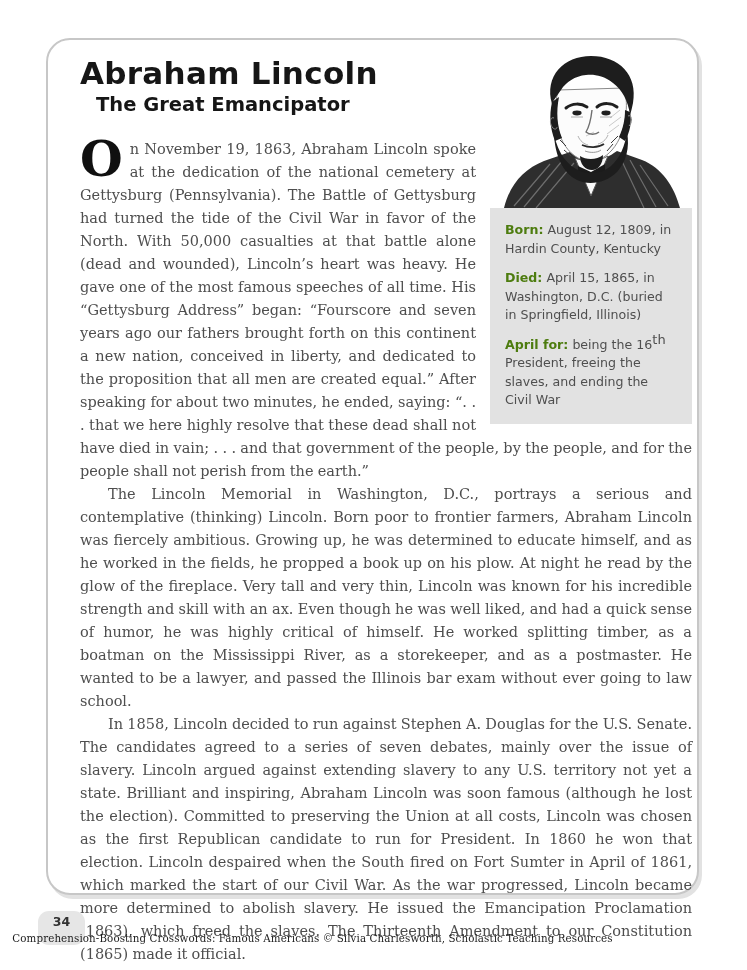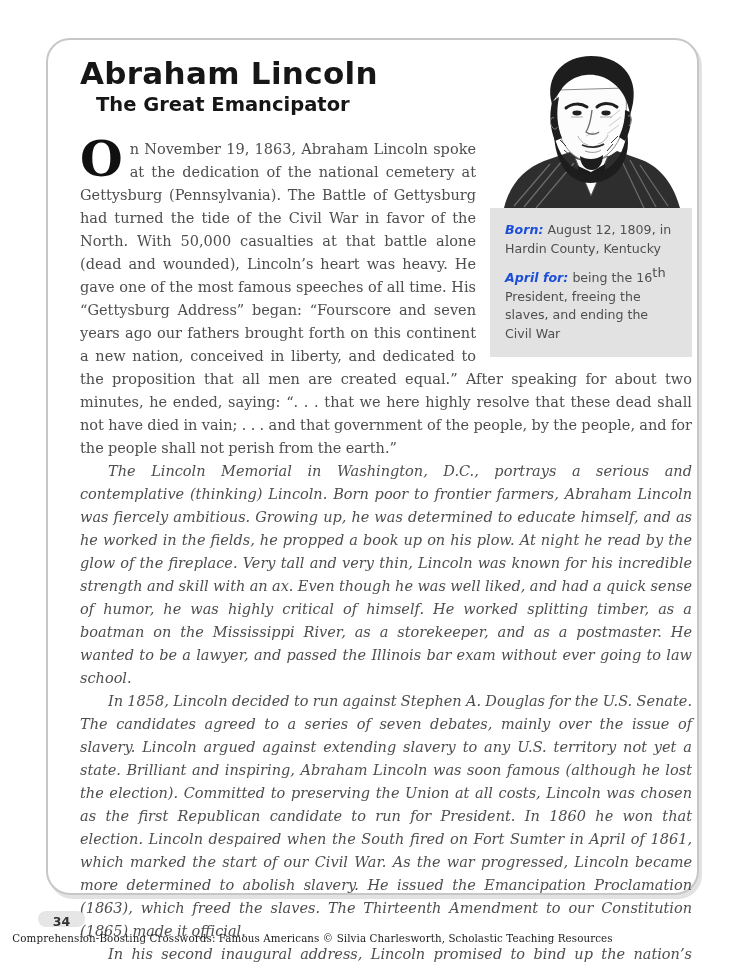--- a/index.html
+++ b/index.html
@@ -39,21 +39,21 @@
   .fact-box {
     background: #e2e2e2;
     padding: 13px 14px 14px 15px;
     font-family: "DejaVu Sans", sans-serif;
     font-size: 12.6px;
     line-height: 18.5px;
     color: #4f4f4f;
   }
   .fact-box p { margin: 0 0 11px 0; }
   .fact-box p:last-child { margin-bottom: 0; }
-  .fact-box b { color: #1d4ed8; font-style: italic; }
+  .fact-box b { color: #4d7c0f; }
   .fact-box sup { font-size: 13px; vertical-align: super; line-height: 0; }
   .title {
     margin: 8px 0 0 0;
     font-family: "DejaVu Sans", sans-serif;
     font-size: 31px;
     font-weight: 700;
     letter-spacing: 0.3px;
     color: #161616;
     line-height: 1.12;
   }
@@ -67,33 +67,33 @@
   }
   .article {
     margin-top: 22px;
     font-size: 14.5px;
     line-height: 23px;
     color: #4e4e4e;
     text-align: justify;
     word-spacing: -0.4px;
   }
   .article p { margin: 0; }
-  .article p.indent { text-indent: 28px; font-style: italic; }
+  .article p.indent { text-indent: 28px; }
   .dropcap {
     float: left;
     font-size: 49px;
     line-height: 39px;
     font-weight: 700;
     color: #101010;
     margin: 2px 7px 0 0;
   }
   .page-pill {
     position: absolute;
     left: 38px; top: 911px;
-    width: 47px; height: 16px;
+    width: 47px; height: 34px;
     background: #e6e6e6;
     border-radius: 11px;
     text-align: center;
     line-height: 22px;
     font-family: "DejaVu Sans", sans-serif;
     font-size: 12.5px;
     font-weight: 700;
     color: #333333;
   }
   .footer-line {
@@ -152,20 +152,21 @@
           <path d="M92,97 C99,100 108,100 114,96" stroke="#2a2a2a" stroke-width="1.8" fill="none"></path>
           <path d="M95,103 C100,105 107,105 111,102" stroke="#8a8a8a" stroke-width="0.9" fill="none"></path>
 
           <path d="M64,86 C68,106 78,118 90,123 C101,127 113,125 121,118 C130,110 135,98 137,84 C140,100 136,114 127,124 C116,135 99,138 87,132 C73,125 65,108 64,86 Z" fill="#1d1d1d"></path>
           <path d="M90,108 C96,112 107,112 113,107 C113,116 108,122 102,122 C95,122 90,116 90,108 Z" fill="#1d1d1d"></path>
           <path d="M70,92 L76,98 M74,102 L81,108 M123,96 L117,103 M128,88 L121,95" stroke="#3c3c3c" stroke-width="1" fill="none"></path>
         </svg>
       </div>
       <div class="fact-box">
         <p><b>Born:</b><span> August 12, 1809, in Hardin County, Kentucky</span></p>
+        <p><b>Died:</b><span> April 15, 1865, in Washington, D.C. (buried in Springfield, Illinois)</span></p>
         <p><b>April for:</b><span> being the 16</span><sup>th</sup><span> President, freeing the slaves, and ending the Civil War</span></p>
       </div>
     </div>
 
     <h1 class="title">Abraham Lincoln</h1>
     <h2 class="subtitle">The Great Emancipator</h2>
 
     <div class="article">
       <p><span class="dropcap">O</span><span>n November 19, 1863, Abraham Lincoln spoke at the dedication of the national cemetery at Gettysburg (Pennsylvania). The Battle of Gettysburg had turned the tide of the Civil War in favor of the North. With 50,000 casualties at that battle alone (dead and wounded), Lincoln’s heart was heavy. He gave one of the most famous speeches of all time. His “Gettysburg Address” began: “Fourscore and seven years ago our fathers brought forth on this continent a new nation, conceived in liberty, and dedicated to the proposition that all men are created equal.” After speaking for about two minutes, he ended, saying: “. . . that we here highly resolve that these dead shall not have died in vain; . . . and that government of the people, by the people, and for the people shall not perish from the earth.”</span></p>
       <p class="indent">The Lincoln Memorial in Washington, D.C., portrays a serious and contemplative (thinking) Lincoln. Born poor to frontier farmers, Abraham Lincoln was fiercely ambitious. Growing up, he was determined to educate himself, and as he worked in the fields, he propped a book up on his plow. At night he read by the glow of the fireplace. Very tall and very thin, Lincoln was known for his incredible strength and skill with an ax. Even though he was well liked, and had a quick sense of humor, he was highly critical of himself. He worked splitting timber, as a boatman on the Mississippi River, as a storekeeper, and as a postmaster. He wanted to be a lawyer, and passed the Illinois bar exam without ever going to law school.</p>

